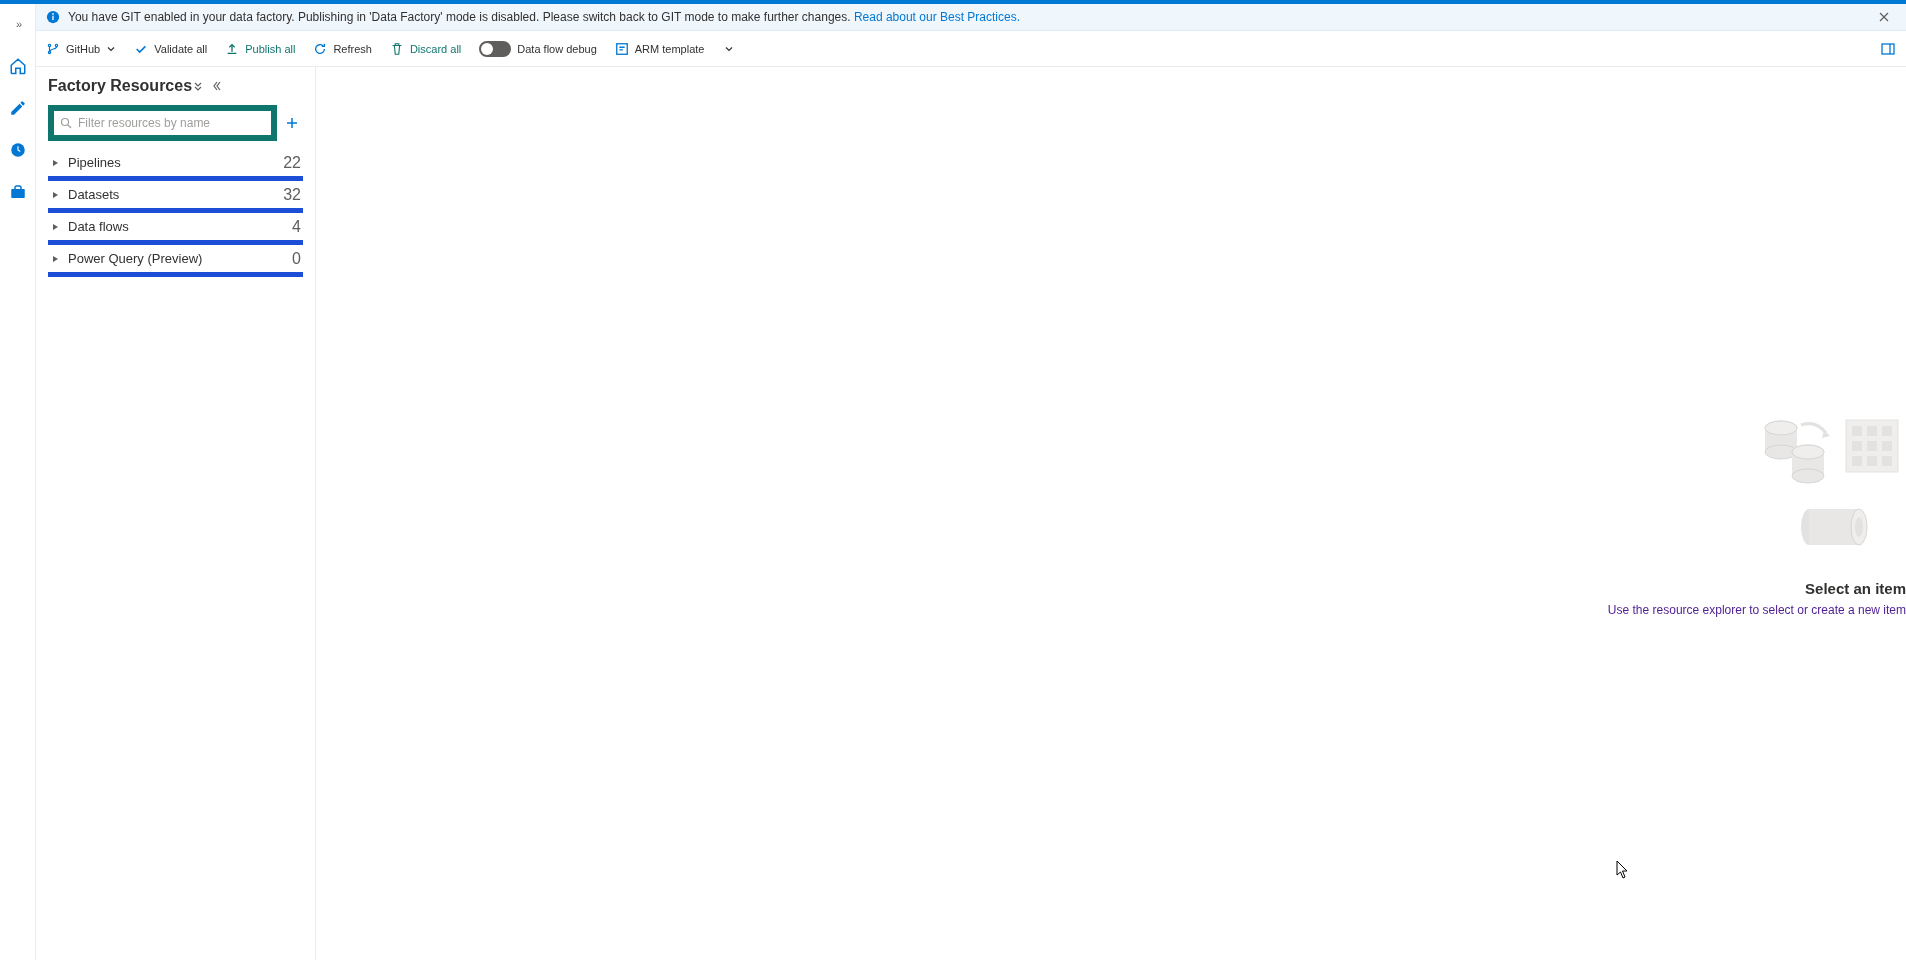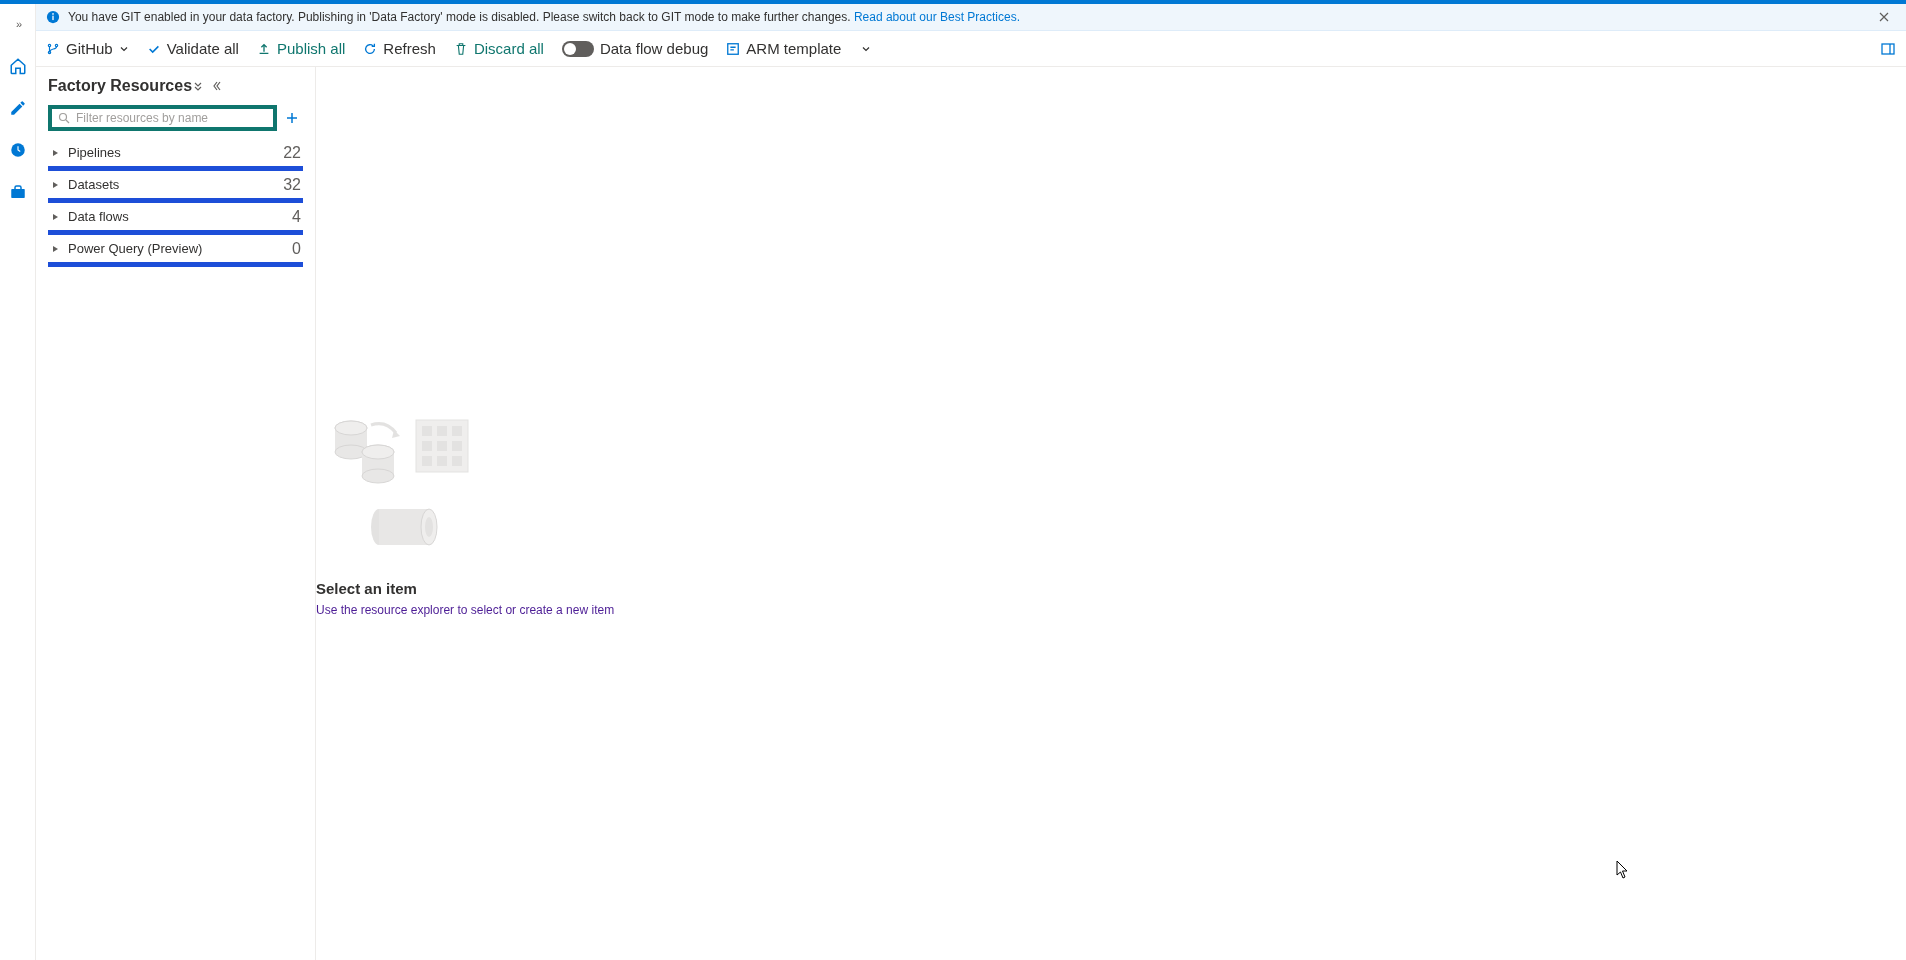--- a/index.html
+++ b/index.html
@@ -89,21 +89,21 @@
 }
 
 
 .toolbar {
   display:flex;
   align-items:center;
   height:36px;
   padding:0 10px;
   gap:18px;
   border-bottom:1px solid #edebe9;
-  font-size:15px;
+  font-size:11px;
 }
 .toolbar .tb-item {
   display:flex;
   align-items:center;
   gap:6px;
   cursor:pointer;
   color:#323130;
 }
 .toolbar .tb-item.disabled { color:#0f766e; cursor:default;text-align:center; }
 .toolbar .tb-icon { width:14px; height:14px; display:inline-flex; align-items:center; justify-content:center; }
@@ -140,22 +140,22 @@
   font-size:16px; font-weight:600; color:#323130;
 }
 .sidebar-header .hdr-icons {
   display:flex; gap:6px; color:#605e5c; font-size:12px; cursor:pointer;
 }
 .search-row {
   display:flex; align-items:center; gap:8px; margin-bottom:8px;
 }
 .search-input {
   flex:1;
-  height:26px;
-  border:4px solid #0f766e;
+  height:36px;
+  border:6px solid #0f766e;
   display:flex; align-items:center;
   padding:4px 6px;
   gap:6px;
 }
 .search-input input {
   border:none; outline:none; flex:1; font-size:12px;
   color:#323130;
 }
 .search-input input::placeholder{ color:#a19f9d; }
 .search-input .search-ico{color:#a19f9d;width:12px;height:12px;}
@@ -174,21 +174,21 @@
   margin-right:8px;
   color:#605e5c;
 }
 .tree-row .label { flex:1; font-size:13px; }
 .tree-row .count { font-size:16px; color:#605e5c; }
 
 
 .canvas {
   flex:1;
   display:flex;
-  align-items:flex-start;
+  align-items:flex-end;
   justify-content:center;
   flex-direction:column;
 }
 .empty-illus {
   margin-bottom:20px;
   opacity:0.5;
 }
 .empty-title { font-size:15px; font-weight:600; margin-bottom:6px; color:#323130;}
 .empty-sub { font-size:12px; color:#4c1d95; }
 

